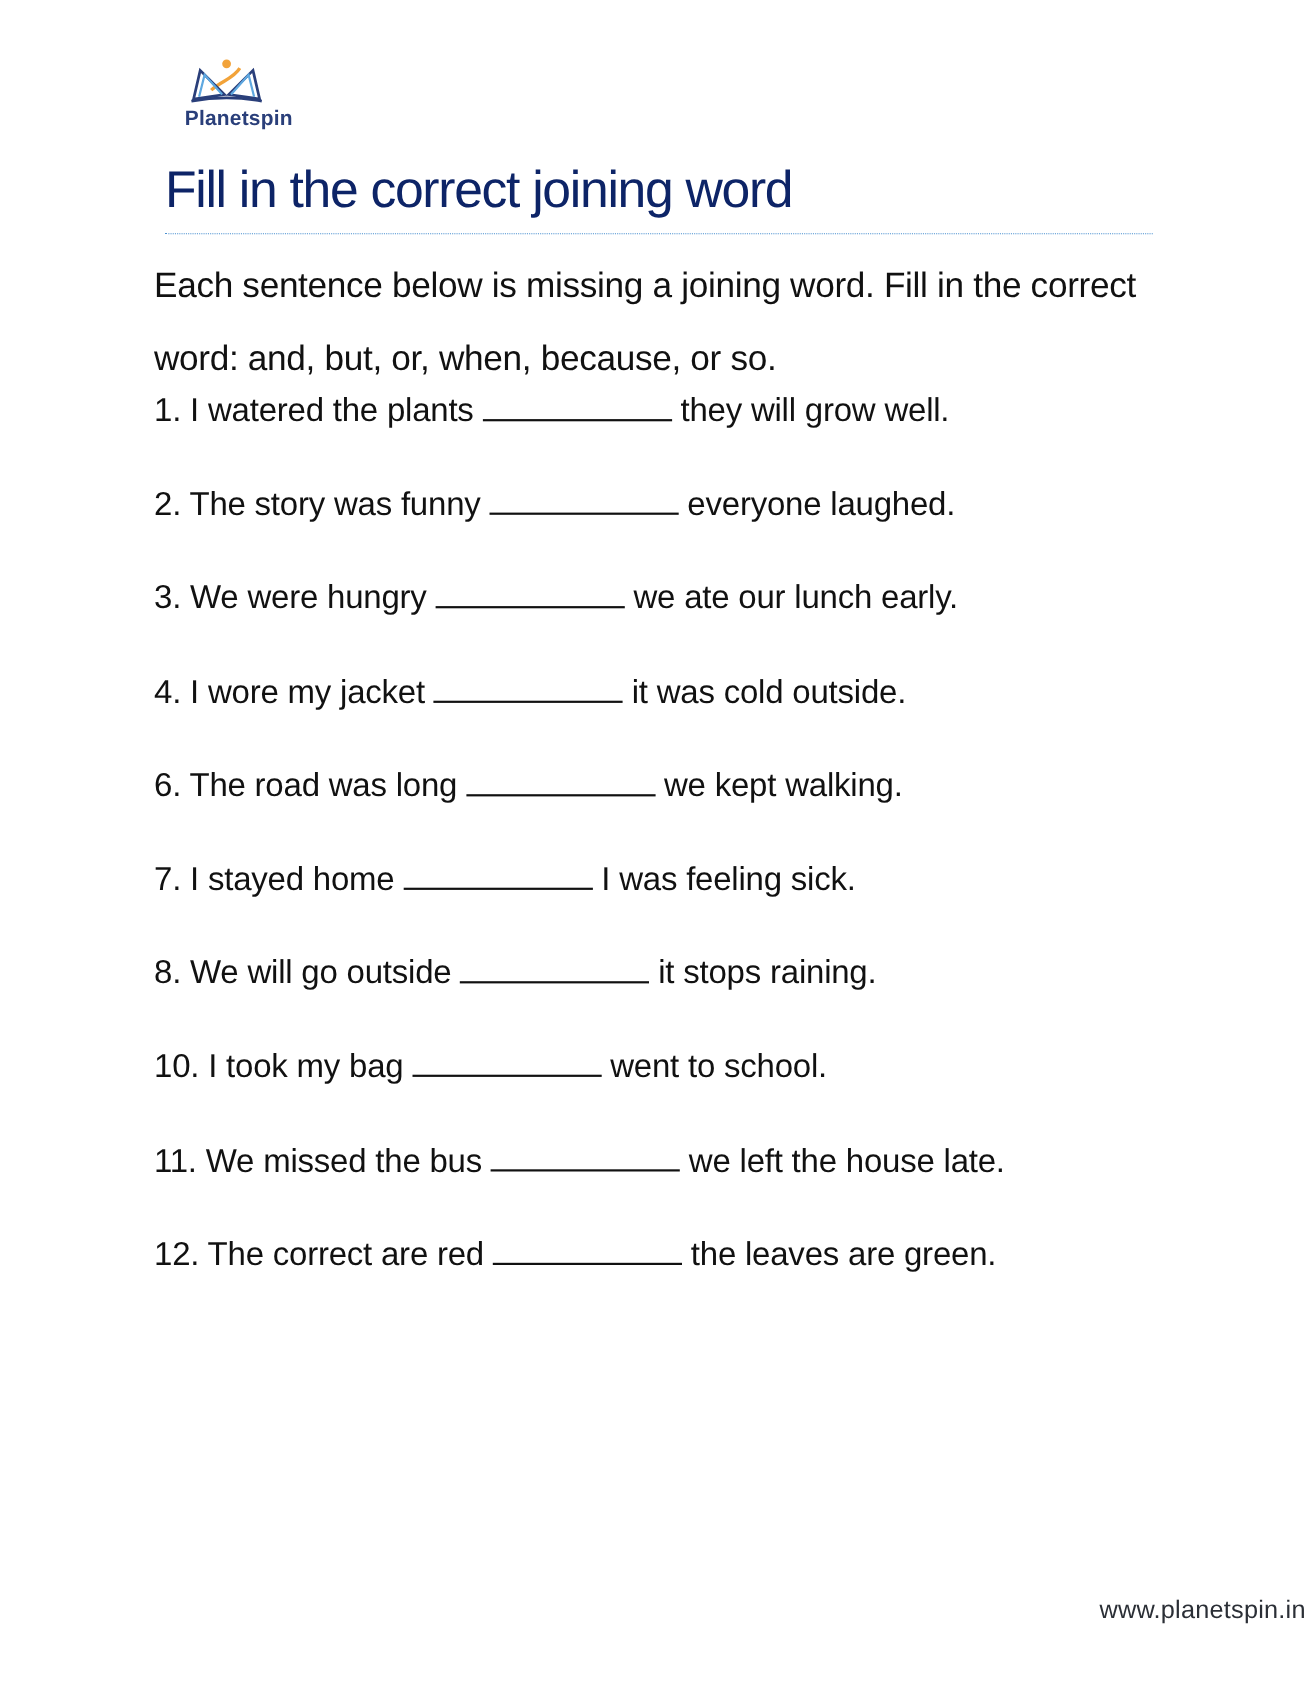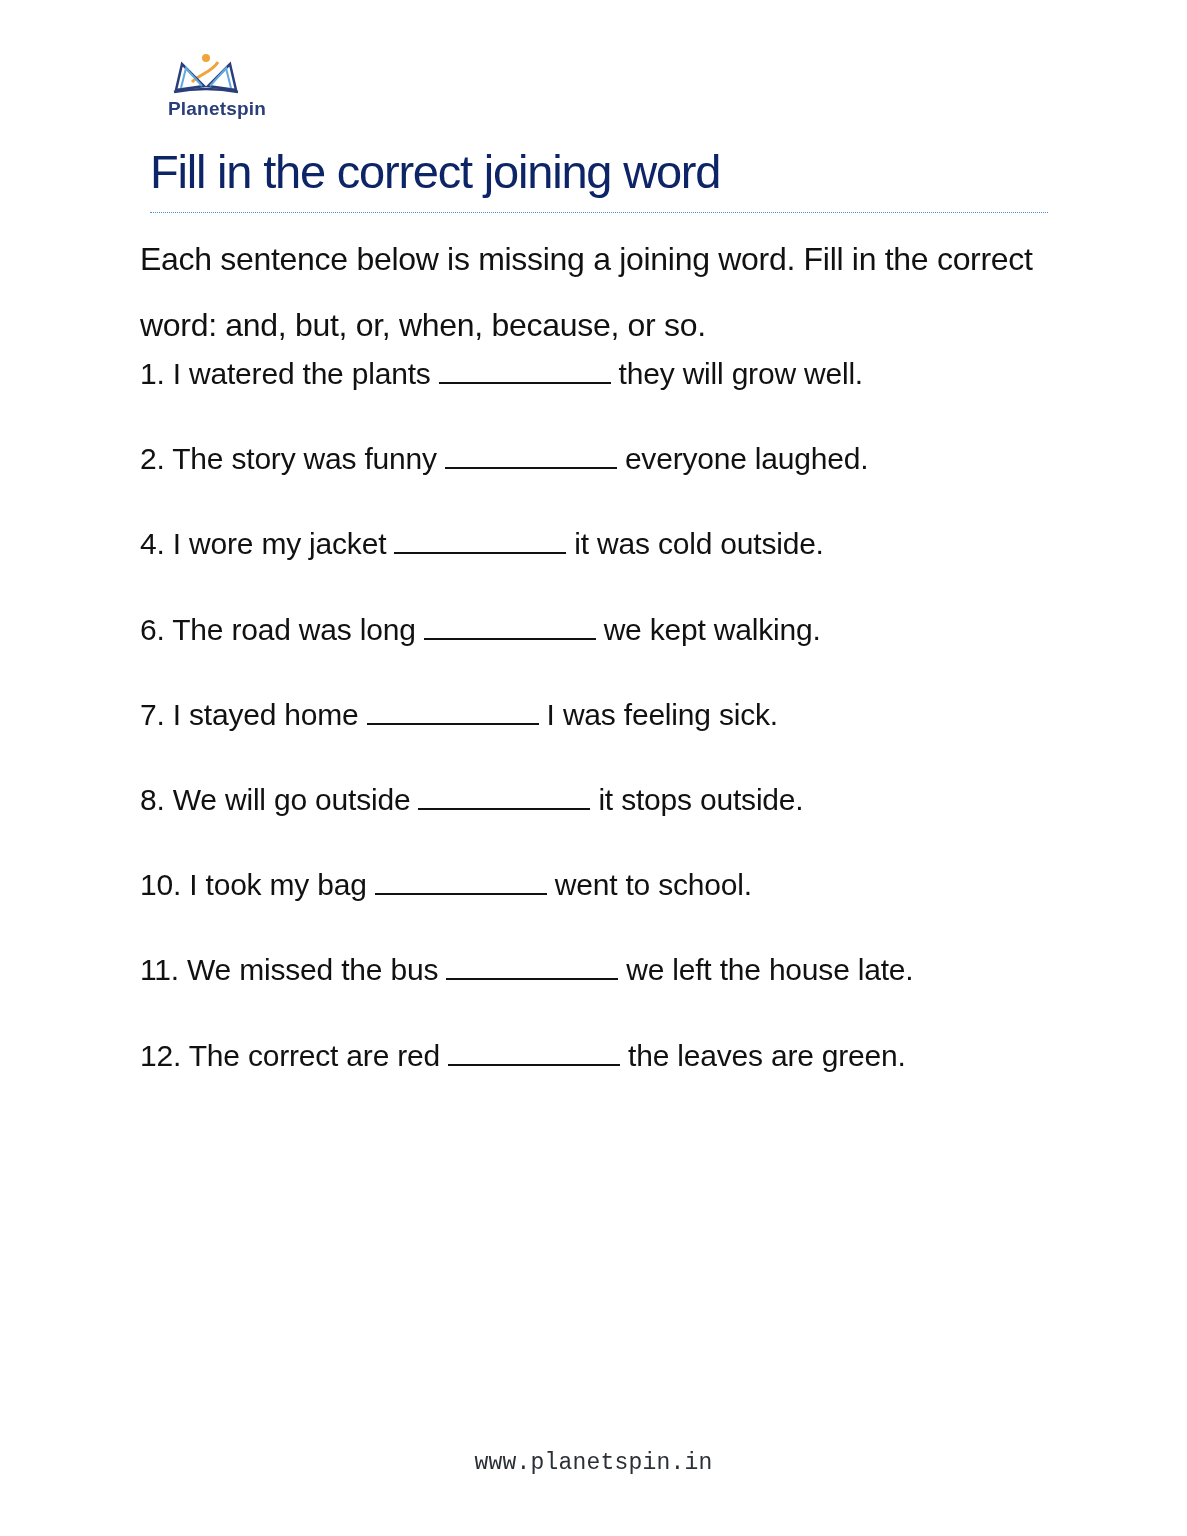--- a/index.html
+++ b/index.html
@@ -7,21 +7,21 @@
          font-family: "Liberation Sans", "DejaVu Sans", sans-serif; color: #111; }
   .logo { position: absolute; left: 150px; top: 50px; width: 112px; height: 75px; }
   .logo svg { position: absolute; left: 22px; top: 2px; }
   .logo-text { position: absolute; left: 18px; top: 100px; font-weight: bold; font-size: 19px; color: #2a3f7a; letter-spacing: 0.2px; }
   .title { position: absolute; left: 150px; top: 144px; font-size: 47px; color: #0d2467; letter-spacing: -1.2px; white-space: nowrap; }
   .divider { position: absolute; left: 150px; top: 212px; width: 898px; border-top: 1.5px dotted #4a90d0; }
   .intro { position: absolute; left: 140px; top: 226px; width: 910px; font-size: 32px; line-height: 66px; color: #111; letter-spacing: -0.3px; }
   .questions { position: absolute; left: 140px; top: 352px; }
   .q { height: 85.2px; font-size: 30px; line-height: 44px; white-space: nowrap; letter-spacing: -0.2px; }
   .blank { display: inline-block; width: 172px; border-bottom: 2px solid #111; height: 28px; margin: 0 8px; vertical-align: baseline; }
-  .footer { position: absolute; left: 0; width: 1187px; top: 1450px; text-align: center; font-size: 23px; color: #2b2f36; letter-spacing: 0.2px; font-family: Liberation Mono, monospace; }
+  .footer { position: absolute; left: 0; width: 1187px; top: 1450px; text-align: right; font-size: 23px; color: #2b2f36; letter-spacing: 0.2px; }
 </style>
 </head>
 <body>
 
 <div class="logo">
   <svg width="68" height="44" viewBox="0 0 68 44">
     <circle cx="34" cy="6" r="4" fill="#f2a33a"></circle>
     <path d="M20 30 C28 22, 40 20, 46 10" stroke="#f2a33a" stroke-width="3" fill="none"></path>
     <path d="M4 38 L10 12 L32 34 Z" fill="none" stroke="#2a3f7a" stroke-width="2.5"></path>
     <path d="M64 38 L58 12 L36 34 Z" fill="none" stroke="#2a3f7a" stroke-width="2.5"></path>
@@ -33,22 +33,23 @@
 </div>
 
 <div class="title">Fill in the correct joining word</div>
 <div class="divider"></div>
 
 <div class="intro">Each sentence below is missing a joining word. Fill in the correct word: and, but, or, when, because, or so.</div>
 
 <div class="questions">
   <div class="q"><span>1.</span> <span>I watered the plants</span><span class="blank"></span><span>they will grow well.</span></div>
   <div class="q"><span>2.</span> <span>The story was funny</span><span class="blank"></span><span>everyone laughed.</span></div>
+  <div class="q"><span>3.</span> <span>We were hungry</span><span class="blank"></span><span>we ate our lunch early.</span></div>
   <div class="q"><span>4.</span> <span>I wore my jacket</span><span class="blank"></span><span>it was cold outside.</span></div>
   <div class="q"><span>6.</span> <span>The road was long</span><span class="blank"></span><span>we kept walking.</span></div>
   <div class="q"><span>7.</span> <span>I stayed home</span><span class="blank"></span><span>I was feeling sick.</span></div>
-  <div class="q"><span>8.</span> <span>We will go outside</span><span class="blank"></span><span>it stops outside.</span></div>
+  <div class="q"><span>8.</span> <span>We will go outside</span><span class="blank"></span><span>it stops raining.</span></div>
   <div class="q"><span>10.</span> <span>I took my bag</span><span class="blank"></span><span>went to school.</span></div>
   <div class="q"><span>11.</span> <span>We missed the bus</span><span class="blank"></span><span>we left the house late.</span></div>
   <div class="q"><span>12.</span> <span>The correct are red</span><span class="blank"></span><span>the leaves are green.</span></div>
 </div>
 
 <div class="footer">www.planetspin.in</div>
 
 </body></html>

